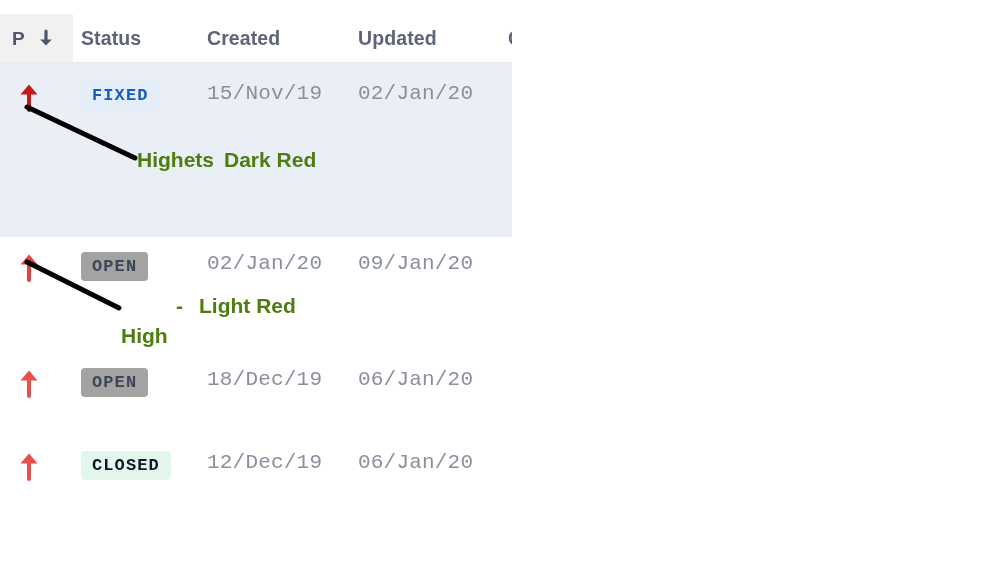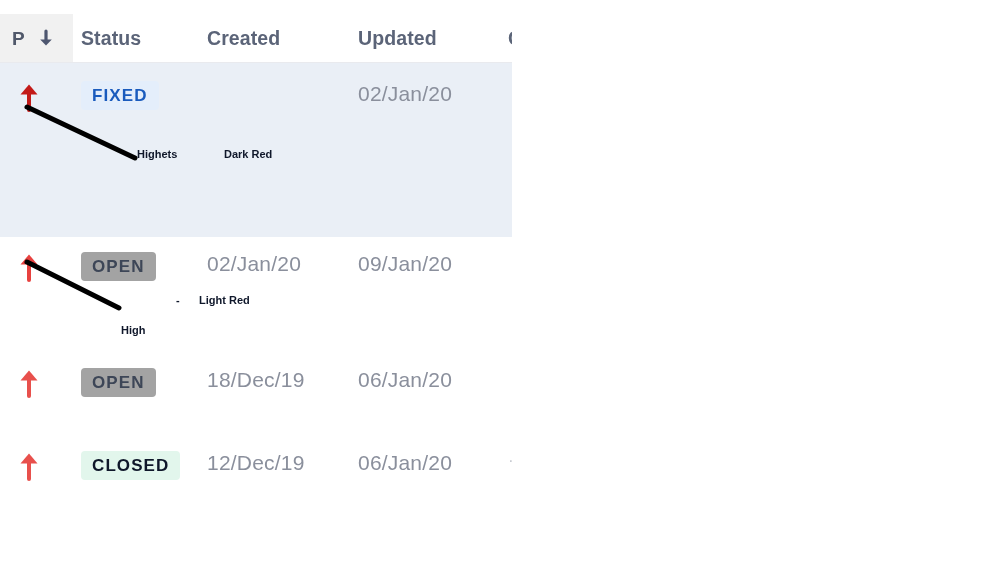--- a/index.html
+++ b/index.html
@@ -81,20 +81,21 @@
     width: 560px;
     height: 1px;
     background: #e9eaee;
   }
 
   
   .row {
     position: absolute;
     left: 0;
     width: 560px;
+    font-family: Liberation Mono, monospace;
   }
   .row.selected { background: #eaeff6; }
 
   .cell {
     position: absolute;
     font-size: 21px;
     color: #8a8f9c;
     white-space: nowrap;
     letter-spacing: 0.2px;
   }
@@ -123,23 +124,23 @@
     letter-spacing: 1.1px;
     white-space: nowrap;
   }
   .badge-fixed  { background: #e4eefb; color: #1a5bbd; }
   .badge-open   { background: #a3a3a3; color: #3d4657; }
   .badge-closed { background: #e2f6ec; color: #0f172a; }
 
   
   .anno-label {
     position: absolute;
-    font-size: 11px;
+    font-size: 21px;
     font-weight: 700;
-    color: #0f172a;
+    color: #4d7c0f;
     white-space: nowrap;
   }
   .anno-line {
     position: absolute;
     pointer-events: none;
   }
 </style>
 </head>
 <body>
 
@@ -169,20 +170,21 @@
   <div id="header-rule"></div>
 
   <div class="row selected" style="top:63px; height:174px;">
     <span class="prio" style="top:19px;">
       <svg width="26" height="30" viewBox="0 0 26 30" aria-hidden="true">
         <path d="M13 28 L13 8" stroke="#c31a18" stroke-width="4" stroke-linecap="round" fill="none"></path>
         <path d="M4.5 12.5 L13 2.5 L21.5 12.5 Z" fill="#c31a18"></path>
       </svg>
     </span>
     <span class="badge badge-fixed" style="top:18px;">FIXED</span>
+    <span class="cell cell-created" style="top:19px;">15/Nov/19</span>
     <span class="cell cell-updated" style="top:19px;">02/Jan/20</span>
     <span class="cell cell-cut" style="top:19px;"></span>
   </div>
 
   <div class="row" style="top:238px; height:118px;">
     <span class="prio" style="top:14px;">
       <svg width="26" height="30" viewBox="0 0 26 30" aria-hidden="true">
         <path d="M13 28 L13 8" stroke="#e8413f" stroke-width="4" stroke-linecap="round" fill="none"></path>
         <path d="M4.5 12.5 L13 2.5 L21.5 12.5 Z" fill="#e8413f"></path>
       </svg>

